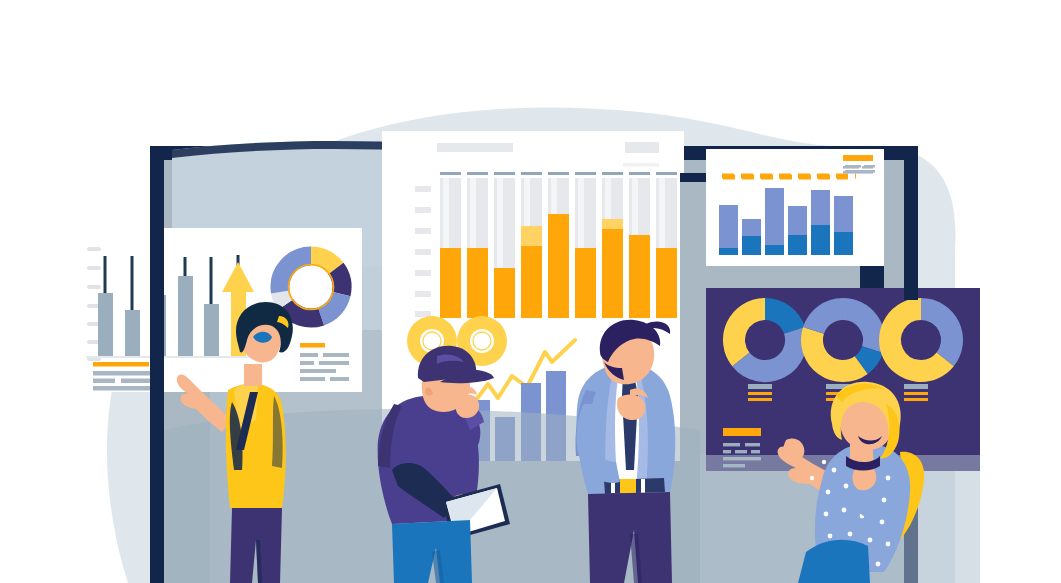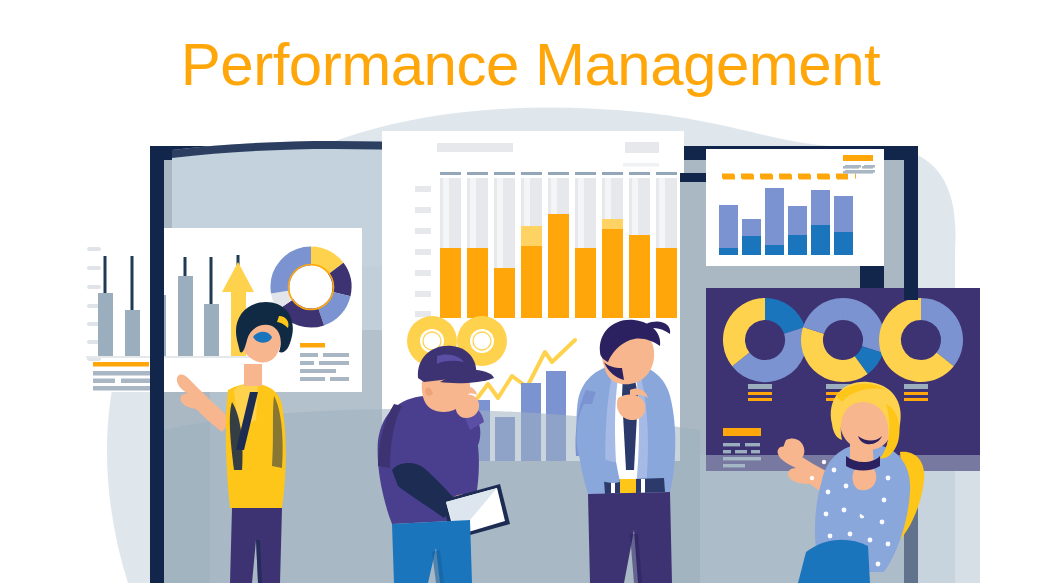--- a/index.html
+++ b/index.html
@@ -13,21 +13,20 @@
     color:#FFA60B;line-height:66px;white-space:nowrap;
   }
   svg#art{position:absolute;left:0;top:0;}
   .hit{position:absolute;}
 </style>
 </head>
 <body>
 
 <div id="stage">
 
-  <div id="title" style="color: rgb(255, 166, 11);">Performance Management</div>
 
   <svg id="art" width="1061" height="583" viewBox="0 0 1061 583" xmlns="http://www.w3.org/2000/svg">
     <defs>
       <clipPath id="stageClip">
           <rect x="0" y="0" width="1061" height="583"></rect>
         </clipPath>
       <clipPath id="clipCenterBoard">
           <rect x="382" y="131" width="302" height="330"></rect>
         </clipPath>
       <clipPath id="clipDarkCard">

